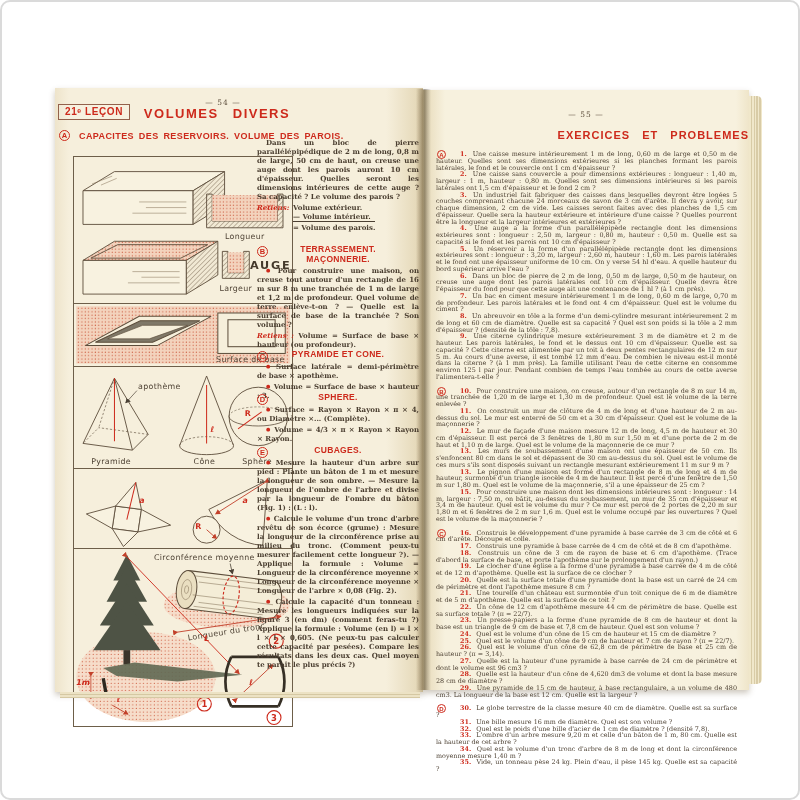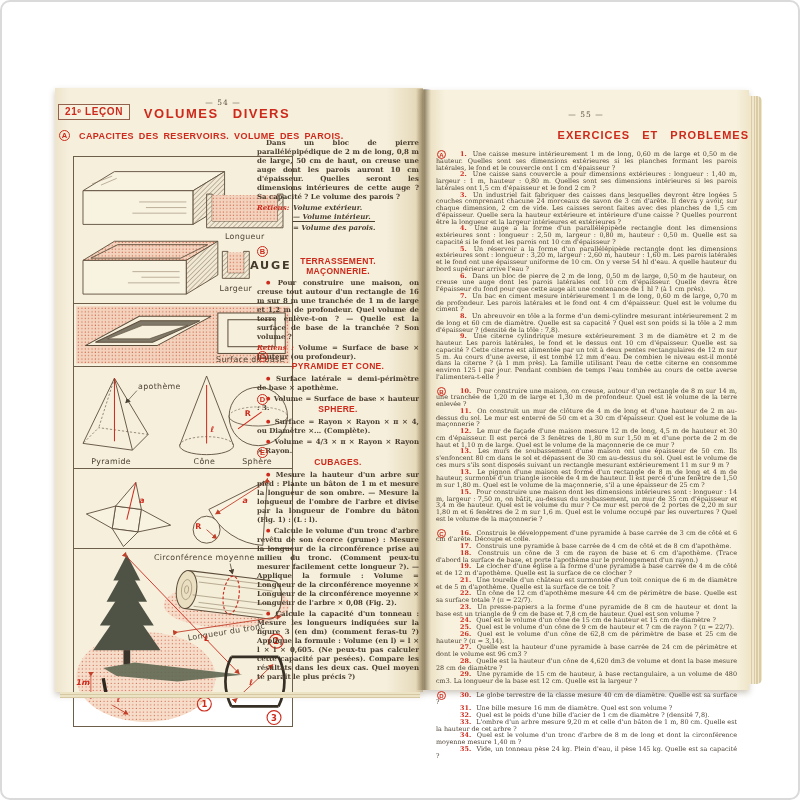--- a/index.html
+++ b/index.html
@@ -48,28 +48,28 @@
   .auge-word{font-size:10px;fill:#44392b;font-weight:bold;letter-spacing:1.6px;}
 
   
   .txtcol{position:absolute;top:50px;left:202px;width:162px;height:545px;
     font-size:7px;line-height:9px;text-align:justify;font-weight:bold;color:#4a3e30;}
   .lsec{position:absolute;left:0;width:100%;}
   .sA{top:0;}.sB{top:107px;}.sC{top:212px;}.sD{top:255px;}.sE{top:308px;}
   .sec-h{position:relative;text-align:center;margin-bottom:2px;}
   .sec-h .schip{position:absolute;left:0;top:1px;}
   .sec-h-text{display:inline-block;max-width:104px;color:#cd2a1c;
-    font:bold 8.5px/9.5px "Liberation Sans",sans-serif;letter-spacing:.3px;margin-top:12px;}
+    font:bold 8.5px/9.5px "Liberation Sans",sans-serif;letter-spacing:.3px;}
   .blt{margin:0 0 2px;text-indent:9px;}
   .blt::before{content:"●";color:#cd2a1c;font-size:5px;padding-right:3px;vertical-align:1px;}
   .plain{margin:0 0 2px;text-indent:9px;}
   .ret{margin-top:2px;}
   .ret-label{float:left;color:#cd2a1c;font-style:italic;font-weight:bold;}
   .ret-lines{margin-left:36px;}
-  .rline{display:table;font-style:italic;}
+  .rline{display:table;}
   .ret-lines .rline:last-of-type{border-top:1px solid #4c4033;padding-top:1px;}
   .ret-inline{margin-top:2px;}
 
   
   .pnum-r{top:20px;left:0;width:100%;}
   .rtitle{position:absolute;top:39px;left:0;width:100%;text-align:right;color:#cd2a1c;
     font:bold 11px "Liberation Sans",sans-serif;letter-spacing:1px;word-spacing:8px;}
   .exwrap{position:absolute;top:61px;left:13px;width:301px;
     font-size:6.4px;line-height:6.75px;text-align:justify;color:#4a3e30;}
   .ex{margin:0;position:relative;text-indent:24px;}
@@ -472,20 +472,25 @@
           <span class="ex-num">18.</span>
           <span class="ex-text">Construis un cône de 3 cm de rayon de base et 6 cm d'apothème. (Trace d'abord la surface de base, et porte l'apothème sur le prolongement d'un rayon.)</span>
         </p>
 
         <p class="ex">
           
           <span class="ex-num">19.</span>
           <span class="ex-text">Le clocher d'une église a la forme d'une pyramide à base carrée de 4 m de côté et de 12 m d'apothème. Quelle est la surface de ce clocher ?</span>
         </p>
 
+        <p class="ex">
+          
+          <span class="ex-num">20.</span>
+          <span class="ex-text">Quelle est la surface totale d'une pyramide dont la base est un carré de 24 cm de périmètre et dont l'apothème mesure 8 cm ?</span>
+        </p>
 
         <p class="ex">
           
           <span class="ex-num">21.</span>
           <span class="ex-text">Une tourelle d'un château est surmontée d'un toit conique de 6 m de diamètre et de 5 m d'apothème. Quelle est la surface de ce toit ?</span>
         </p>
 
         <p class="ex">
           
           <span class="ex-num">22.</span>

